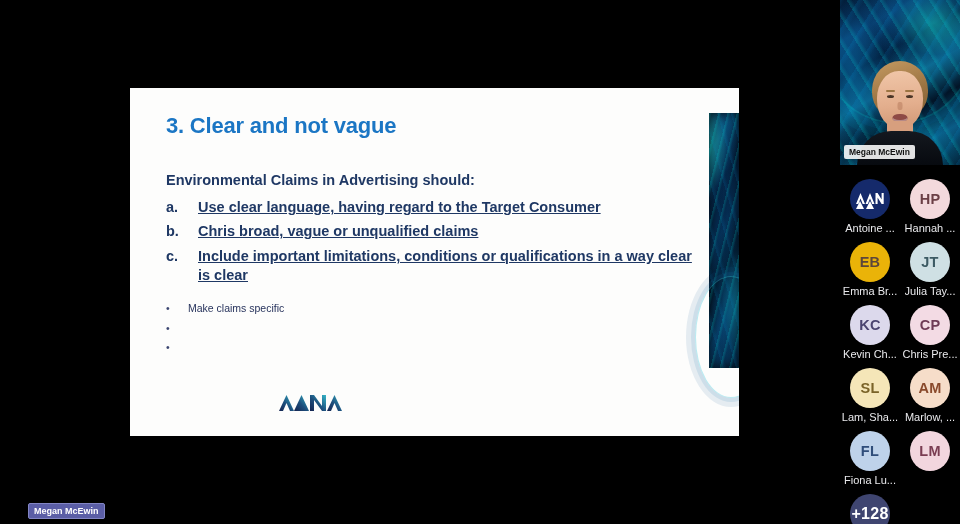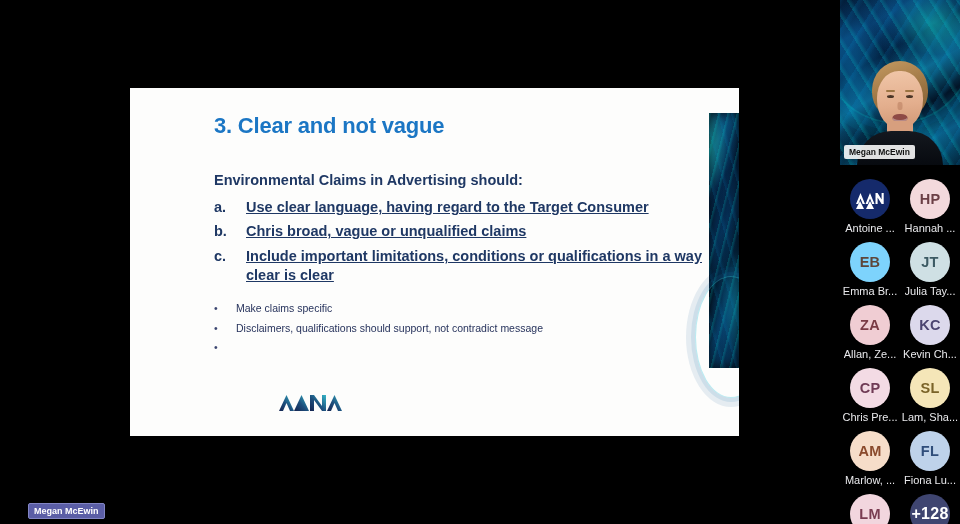--- a/index.html
+++ b/index.html
@@ -41,21 +41,21 @@
       repeating-linear-gradient(104deg, rgba(0,220,215,0.17) 0px, rgba(0,220,215,0.17) 1px, rgba(0,0,0,0) 3px, rgba(0,0,0,0) 9px),
       repeating-linear-gradient(74deg, rgba(0,140,200,0.13) 0px, rgba(0,140,200,0.13) 1px, rgba(0,0,0,0) 4px, rgba(0,0,0,0) 13px);
   }
   .slide-strip::after{
     content:""; position:absolute; left:-14px; bottom:-30px;
     width:70px; height:120px; border-radius:50%;
     border:1px solid rgba(60,200,220,0.35);
     box-shadow:0 0 0 4px rgba(30,120,180,0.12), 0 0 0 9px rgba(20,90,150,0.10);
   }
 
-  .slide-inner { position:relative; z-index:2; padding:26px 8px 0 36px;margin-left:48px; }
+  .slide-inner { position:relative; z-index:2; padding:26px 8px 0 36px; }
 
   .slide-title {
     color:#1b76c4;
     font-size:22px; font-weight:bold;
     letter-spacing:-0.2px;
     line-height:1.1;
   }
 
   .lead {
     margin-top:33px;
@@ -205,21 +205,20 @@
           </li>
         </ul>
 
         <ul class="dots">
           <li>
             <span class="mk">•</span>
             <span>Make claims specific</span>
           </li>
           <li>
             <span class="mk">•</span>
-            <span>Disclaimers, qualifications should support, not contradict message</span>
           </li>
           <li>
             <span class="mk">•</span>
           </li>
         </ul>
       </div>
 
       <div class="aana-logo" title="AANA">
         <svg width="64" height="20" viewBox="0 0 64 20" aria-label="AANA">
           <defs>
@@ -271,32 +270,28 @@
               <polygon points="20.5,16 20.5,5 22.6,5 26.6,11.6 26.6,5 28.7,5 28.7,16 26.6,16 22.6,9.4 22.6,16" fill="#fff"></polygon>
             </svg>
           </div>
           <div class="nm">Antoine ...</div>
         </div>
         <div class="ptl">
           <div class="av" style="background: rgb(243, 217, 220); color: rgb(107, 63, 69);">HP</div>
           <div class="nm">Hannah ...</div>
         </div>
         <div class="ptl">
-          <div class="av" style="background: #7dd3fc; color: rgb(93, 70, 58);">EB</div>
+          <div class="av" style="background: #eab308; color: rgb(93, 70, 58);">EB</div>
           <div class="nm">Emma Br...</div>
         </div>
         <div class="ptl">
           <div class="av" style="background: rgb(207, 224, 228); color: rgb(60, 90, 99);">JT</div>
           <div class="nm">Julia Tay...</div>
         </div>
         <div class="ptl">
-          <div class="av" style="background: rgb(240, 205, 211); color: rgb(122, 58, 69);">ZA</div>
-          <div class="nm">Allan, Ze...</div>
-        </div>
-        <div class="ptl">
           <div class="av" style="background: rgb(220, 217, 236); color: rgb(75, 68, 112);">KC</div>
           <div class="nm">Kevin Ch...</div>
         </div>
         <div class="ptl">
           <div class="av" style="background: rgb(243, 219, 228); color: rgb(111, 59, 85);">CP</div>
           <div class="nm">Chris Pre...</div>
         </div>
         <div class="ptl">
           <div class="av" style="background: rgb(245, 230, 184); color: rgb(122, 99, 40); text-align: center;">SL</div>
           <div class="nm">Lam, Sha...</div>

